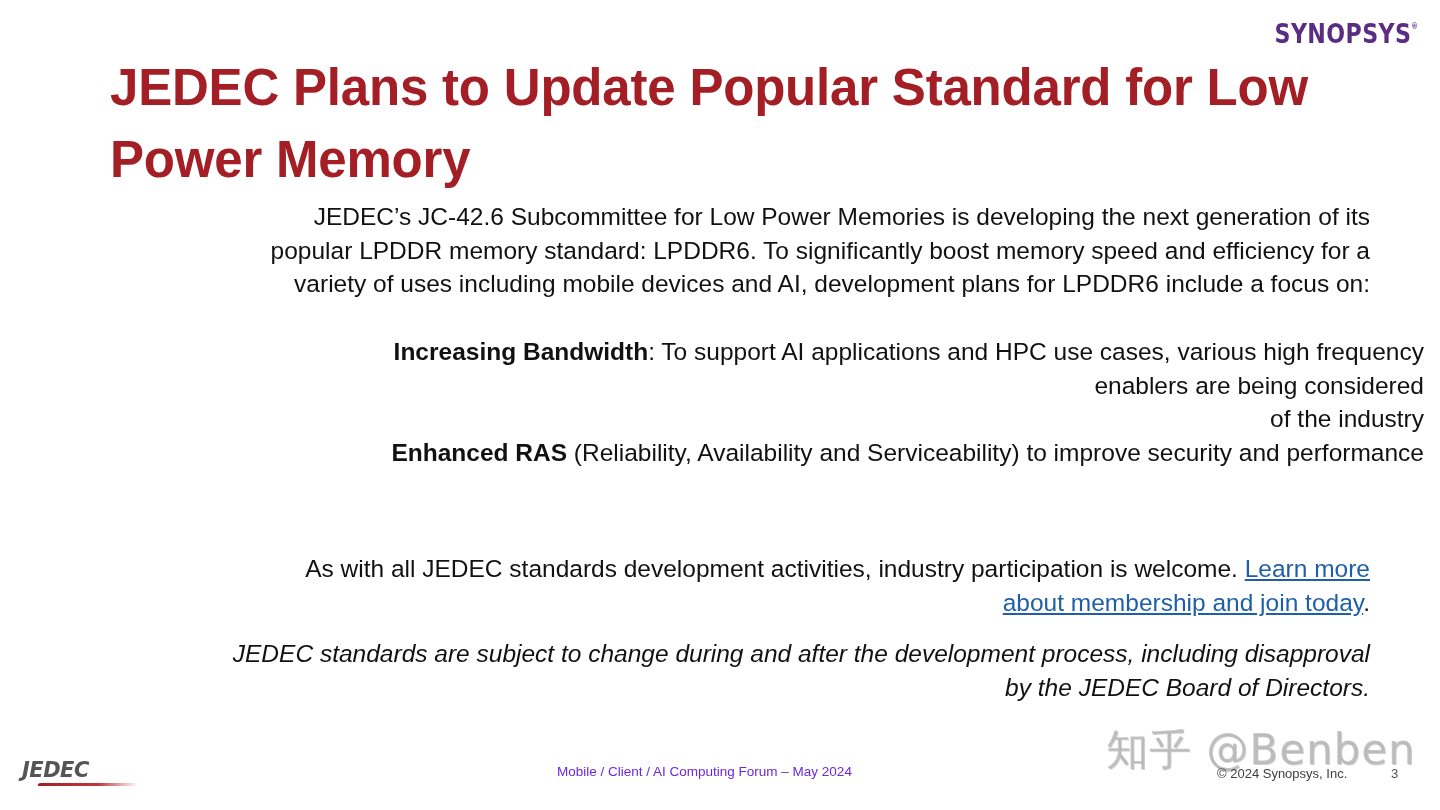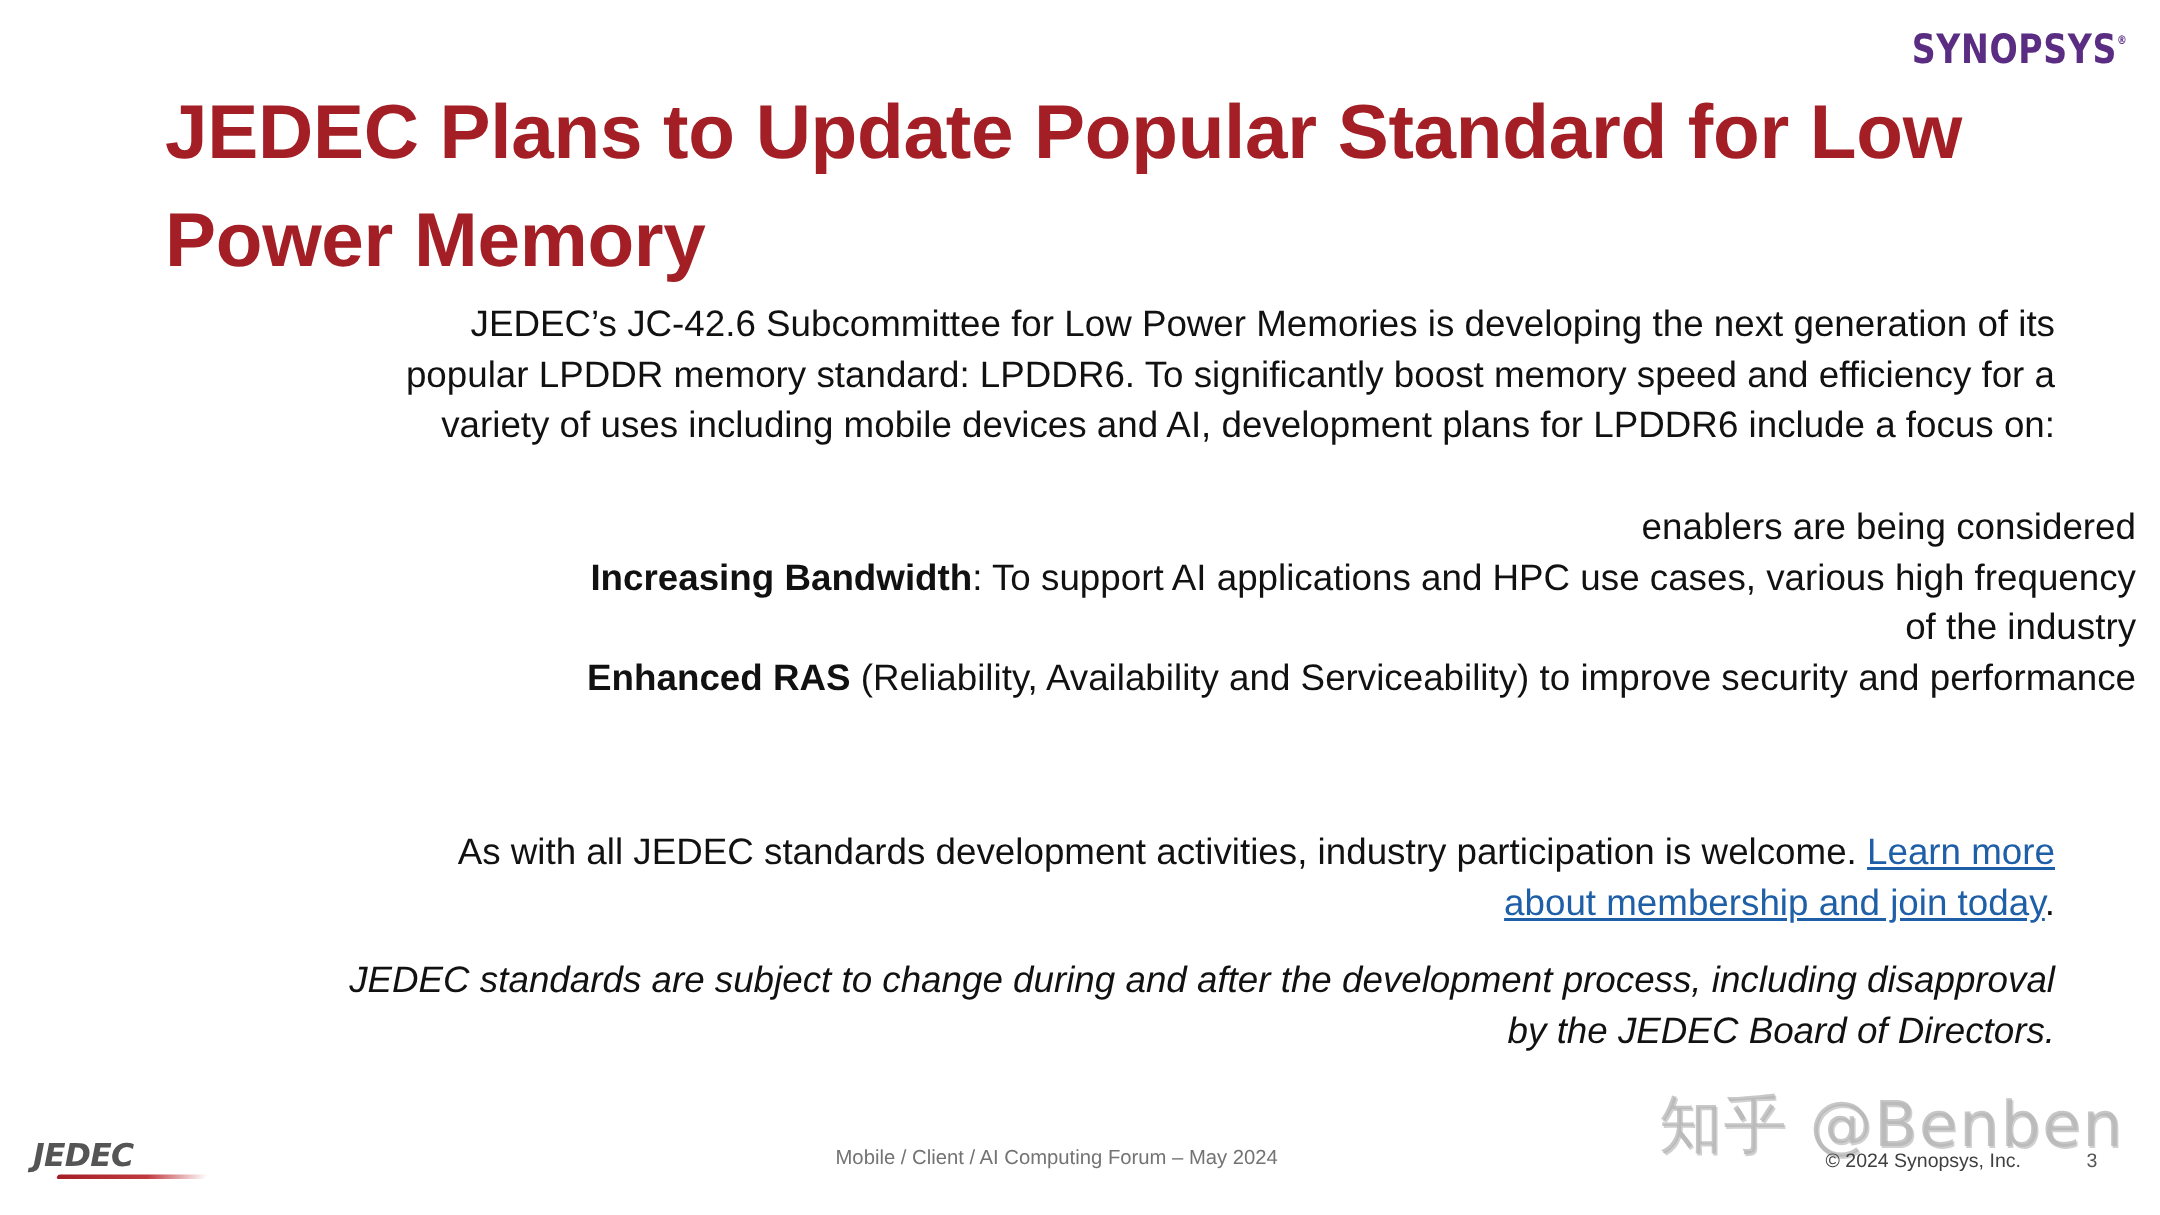--- a/index.html
+++ b/index.html
@@ -45,21 +45,21 @@
       font-size: 21px; color: #555555; letter-spacing: -0.5px;
       position: absolute; left: 0; top: 0; text-align: center;
     }
     .footer-jedec .swoosh {
       position: absolute; left: 16px; top: 25px; width: 100px; height: 3px;
       background: linear-gradient(90deg, #a31f25, #c0393f 60%, rgba(192,57,63,0));
       border-radius: 2px; transform: skewX(-20deg);
     }
     .footer-center {
       position: absolute; left: 557px; top: 764px;
-      font-size: 13.5px; color: #737373;
+      font-size: 13.5px; color: #6d28d9;
     }
     .watermark {
       position: absolute; left: 1106px; top: 722px;
       font-size: 42px; color: rgba(180,180,180,0.75);
       font-family: "DejaVu Sans", sans-serif;
       text-shadow: 1px 1px 0 rgba(120,120,120,0.35);
       letter-spacing: 1px;
     }
     .copyright {
       position: absolute; left: 1217px; top: 766px;
@@ -84,22 +84,22 @@
     <span class="line">Power Memory</span>
   </h1>
 
   <div class="body-text intro">
     <span class="line">JEDEC’s JC-42.6 Subcommittee for Low Power Memories is developing the next generation of its</span>
     <span class="line">popular LPDDR memory standard: LPDDR6.  To significantly boost memory speed and efficiency for a</span>
     <span class="line">variety of uses including mobile devices and AI, development plans for LPDDR6 include a focus on:</span>
   </div>
 
   <div class="body-text bullets">
+    <span class="line"><b>Increasing Bandwidth</b><span>: </span><span>To support AI applications and HPC use cases, various high frequency</span></span>
     <span class="line">enablers are being considered</span>
-    <span class="line"><b>Increasing Bandwidth</b><span>: </span><span>To support AI applications and HPC use cases, various high frequency</span></span>
     <span class="line">of the industry</span>
     <span class="line"><b>Enhanced RAS</b><span style="white-space:pre"> </span><span>(Reliability, Availability and Serviceability) to improve security and performance</span></span>
   </div>
 
   <div class="body-text welcome">
     <span class="line"><span style="white-space:pre">As with all JEDEC standards development activities, industry participation is welcome. </span><a class="link">Learn more</a></span>
     <span class="line"><a class="link">about membership and join today</a><span>.</span></span>
   </div>
 
   <div class="body-text disclaimer">

